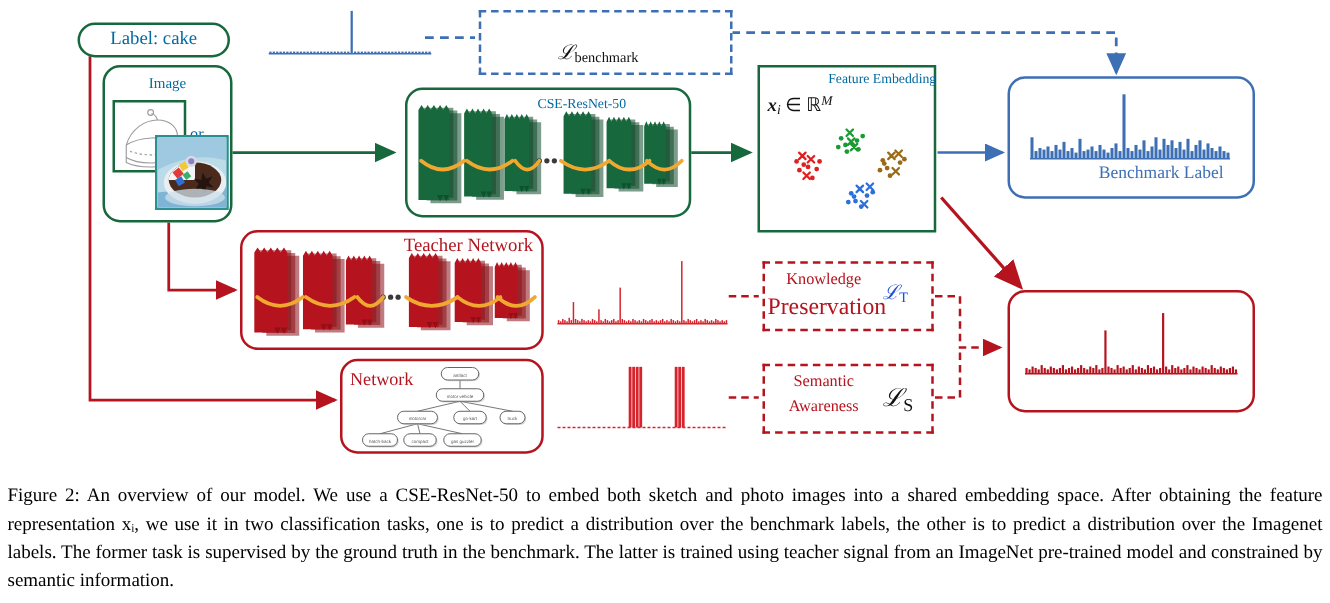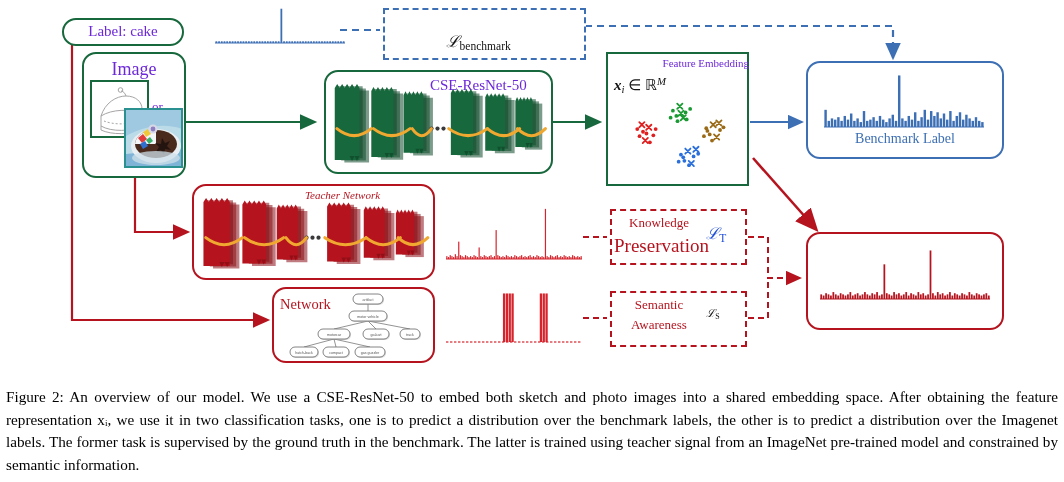--- a/index.html
+++ b/index.html
@@ -9,21 +9,21 @@
   .box{position:absolute;box-sizing:border-box;}
   .rbox{border:2px solid var(--c);border-radius:14px;background:#fff;}
   .sqbox{border:2px solid var(--c);background:#fff;}
   .dbox{border:2px dashed var(--c);background:#fff;}
 
   .g{--c:#17683c;}
   .r{--c:#b5141f;}
   .b{--c:#3d6fb4;}
 
   .lbl{position:absolute;white-space:nowrap;line-height:1;}
-  .glbl{color:#6d28d9;}
+  .glbl{color:#0369a1;}
   .rlbl{color:#b5141f;}
   .blbl{color:#3d6fb4;}
 
   .mathL{font-family:"Liberation Serif",serif;font-style:italic;}
   .cal{font-family:"DejaVu Serif",serif;font-style:italic;}
 
   svg{position:absolute;left:0;top:0;overflow:visible;}
 
   .caption{position:absolute;left:6px;top:386px;width:1052px;
            font-family:"Liberation Serif",serif;font-size:15.2px;line-height:22.5px;
@@ -74,21 +74,21 @@
     <path d="M583,318 L607,318" fill="none" stroke="#b5141f" stroke-width="2" stroke-dasharray="6,4"></path>
 
     <path d="M748,237 L768,237 L768,278 L800,278" fill="none" stroke="#b5141f" stroke-width="2" stroke-dasharray="6,4" marker-end="url(#ar)"></path>
     <path d="M748,318 L768,318 L768,278" fill="none" stroke="#b5141f" stroke-width="2" stroke-dasharray="6,4"></path>
   </svg>
 
   <div class="box rbox g" style="left:62px;top:18px;width:122px;height:28px;"></div>
   <div class="lbl glbl" style="left:62px;top:24px;width:122px;text-align:center;font-size:15px;">Label: cake</div>
 
   <div class="box rbox g" style="left:82px;top:52px;width:104px;height:126px;"></div>
-  <div class="lbl glbl" style="left:82px;top:60px;width:104px;text-align:center;font-size:18px;">Image</div>
+  <div class="lbl glbl" style="left:82px;top:60px;width:104px;text-align:center;font-size:12px;">Image</div>
 
   <div class="box sqbox g" style="left:90px;top:80px;width:59px;height:58px;">
     <svg width="59" height="58" viewBox="0 0 59 58">
       <g fill="none" stroke="#9b9b9b" stroke-width="0.9">
         <path d="M9,34 C13,21 24,14 34,14 C44,14 50,20 50,27"></path>
         <path d="M34,14 C33,11 31,9 29,9"></path>
         <circle cx="28.5" cy="8" r="2.3"></circle>
         <path d="M9,34 C20,27 38,27 50,31"></path>
         <path d="M9,34 L9,44 C19,50 40,50 50,43 L50,31"></path>
         <path d="M9,44 L9,48 C19,53 40,53 50,47 L50,43"></path>
@@ -171,21 +171,21 @@
         <line x1="0" y1="37" x2="130" y2="37" stroke="#3d6fb4" stroke-width="1.1"></line>
       </svg>
   </div>
 
   <div class="box dbox b" style="left:383px;top:8px;width:203px;height:52px;"></div>
   <div class="lbl" style="left:383px;top:34px;width:191px;text-align:center;font-size:16px;color:#111;">
     <span class="cal">ℒ</span><span class="sub" style="font-style:normal;font-family:'Liberation Serif',serif;">benchmark</span>
   </div>
 
   <div class="box rbox g" style="left:324px;top:70px;width:229px;height:104px;"></div>
-  <div class="lbl glbl" style="left:430px;top:78px;font-size:15px;">CSE-ResNet-50</div>
+  <div class="lbl glbl" style="left:430px;top:78px;font-size:11px;">CSE-ResNet-50</div>
   <svg width="229" height="104" style="left:324px;top:70px;position:absolute;">
     <g id="g-cse">
         <path d="M20.35,20.6 l24.724999999999998,0 l0,72 l-24.724999999999998,0 Z" fill="#0f4a2a" opacity="0.55"></path>
         <path d="M17.15,18.4 l24.724999999999998,0 l0,72 l-24.724999999999998,0 Z" fill="#0f4a2a" opacity="0.55"></path>
         <path d="M13.95,16.2 l24.724999999999998,0 l0,72 l-24.724999999999998,0 Z" fill="#0f4a2a" opacity="0.55"></path>
         <path d="M10.75,18 l2.4724999999999997,-4 l2.4724999999999997,4 l2.4724999999999997,-4 l2.4724999999999997,4 l2.4724999999999997,-4 l2.4724999999999997,4 l2.4724999999999997,-4 l2.4724999999999997,4 l2.4724999999999997,-4 l2.4724999999999997,4 l0,72 l-24.724999999999998,0 Z" fill="#17683c"></path>
         <path d="M10.75,86 l24.724999999999998,0 l-2.4724999999999997,5 l-2.4724999999999997,-5 l-2.4724999999999997,5 l-2.4724999999999997,-5 Z" fill="#0f4a2a" opacity="0.8"></path>
         <path d="M56.9,23.479999999999997 l22.252499999999994,0 l0,66.24000000000001 l-22.252499999999994,0 Z" fill="#0f4a2a" opacity="0.55"></path>
         <path d="M53.699999999999996,21.279999999999994 l22.252499999999994,0 l0,66.24000000000001 l-22.252499999999994,0 Z" fill="#0f4a2a" opacity="0.55"></path>
         <path d="M50.5,19.079999999999995 l22.252499999999994,0 l0,66.24000000000001 l-22.252499999999994,0 Z" fill="#0f4a2a" opacity="0.55"></path>
@@ -324,24 +324,24 @@
         <rect x="137.98" y="47.64" width="2.43" height="7.36" fill="#3d6fb4"></rect>
         <rect x="141.18" y="42.73" width="2.43" height="12.27" fill="#3d6fb4"></rect>
         <rect x="144.38" y="46.41" width="2.43" height="8.59" fill="#3d6fb4"></rect>
         <rect x="147.58" y="48.86" width="2.43" height="6.14" fill="#3d6fb4"></rect>
         <rect x="150.78" y="45.18" width="2.43" height="9.82" fill="#3d6fb4"></rect>
         <rect x="153.98" y="48.86" width="2.43" height="6.14" fill="#3d6fb4"></rect>
         <rect x="157.18" y="50.09" width="2.43" height="4.91" fill="#3d6fb4"></rect>
         <line x1="0" y1="55" x2="160" y2="55" stroke="#3d6fb4" stroke-width="1.1"></line>
       </g>
   </svg>
-  <div class="lbl blbl" style="left:806px;top:132px;width:198px;text-align:center;font-size:14px;">Benchmark Label</div>
+  <div class="lbl blbl" style="left:806px;top:132px;width:198px;text-align:center;font-size:14px;padding-left:24px;">Benchmark Label</div>
 
   <div class="box rbox r" style="left:192px;top:184px;width:243px;height:96px;"></div>
-  <div class="lbl rlbl" style="left:305px;top:190px;font-size:11px;font-style:italic;">Teacher Network</div>
+  <div class="lbl rlbl" style="left:323px;top:190px;font-size:15px;">Teacher Network</div>
   <svg width="243" height="96" style="left:192px;top:184px;position:absolute;">
     <g id="g-teacher">
         <path d="M21.05,20.6 l26.334999999999997,0 l0,64 l-26.334999999999997,0 Z" fill="#8a0e16" opacity="0.55"></path>
         <path d="M17.85,18.4 l26.334999999999997,0 l0,64 l-26.334999999999997,0 Z" fill="#8a0e16" opacity="0.55"></path>
         <path d="M14.649999999999999,16.2 l26.334999999999997,0 l0,64 l-26.334999999999997,0 Z" fill="#8a0e16" opacity="0.55"></path>
         <path d="M11.45,18 l2.6334999999999997,-4 l2.6334999999999997,4 l2.6334999999999997,-4 l2.6334999999999997,4 l2.6334999999999997,-4 l2.6334999999999997,4 l2.6334999999999997,-4 l2.6334999999999997,4 l2.6334999999999997,-4 l2.6334999999999997,4 l0,64 l-26.334999999999997,0 Z" fill="#b5141f"></path>
         <path d="M11.45,78 l26.334999999999997,0 l-2.6334999999999997,5 l-2.6334999999999997,-5 l-2.6334999999999997,5 l-2.6334999999999997,-5 Z" fill="#8a0e16" opacity="0.8"></path>
         <path d="M59.980000000000004,23.16 l23.701499999999996,0 l0,58.88 l-23.701499999999996,0 Z" fill="#8a0e16" opacity="0.55"></path>
         <path d="M56.78,20.96 l23.701499999999996,0 l0,58.88 l-23.701499999999996,0 Z" fill="#8a0e16" opacity="0.55"></path>
         <path d="M53.580000000000005,18.759999999999998 l23.701499999999996,0 l0,58.88 l-23.701499999999996,0 Z" fill="#8a0e16" opacity="0.55"></path>
@@ -552,21 +552,21 @@
   <div class="box dbox r" style="left:610px;top:209px;width:137px;height:56px;"></div>
   <div class="lbl rlbl" style="left:617px;top:216px;width:84px;text-align:center;font-size:13px;">Knowledge</div>
   <div class="lbl rlbl" style="left:614px;top:236px;width:90px;text-align:center;font-size:19px;">Preservation</div>
   <div class="lbl" style="left:706px;top:226px;font-size:16px;color:#1d4ed8;">
     <span class="cal">ℒ</span><span class="sub" style="font-style:normal;">T</span>
   </div>
 
   <div class="box dbox r" style="left:610px;top:291px;width:137px;height:56px;"></div>
   <div class="lbl rlbl" style="left:617px;top:298px;width:84px;text-align:center;font-size:13px;">Semantic</div>
   <div class="lbl rlbl" style="left:614px;top:318px;width:90px;text-align:center;font-size:13px;">Awareness</div>
-  <div class="lbl" style="left:706px;top:308px;font-size:11px;color:#111;">
+  <div class="lbl" style="left:706px;top:308px;font-size:20px;color:#111;">
     <span class="cal">ℒ</span><span class="sub" style="font-style:normal;">S</span>
   </div>
 
   <div class="box rbox r" style="left:806px;top:232px;width:198px;height:98px;"></div>
   <svg width="170" height="56" style="left:820px;top:246px;position:absolute;">
     <g id="g-inet">
         <rect x="0.34" y="48.38" width="1.75" height="4.62" fill="#b5141f"></rect>
         <rect x="2.77" y="49.53" width="1.75" height="3.47" fill="#b5141f"></rect>
         <rect x="5.20" y="47.22" width="1.75" height="5.78" fill="#b5141f"></rect>
         <rect x="7.63" y="48.38" width="1.75" height="4.62" fill="#b5141f"></rect>

